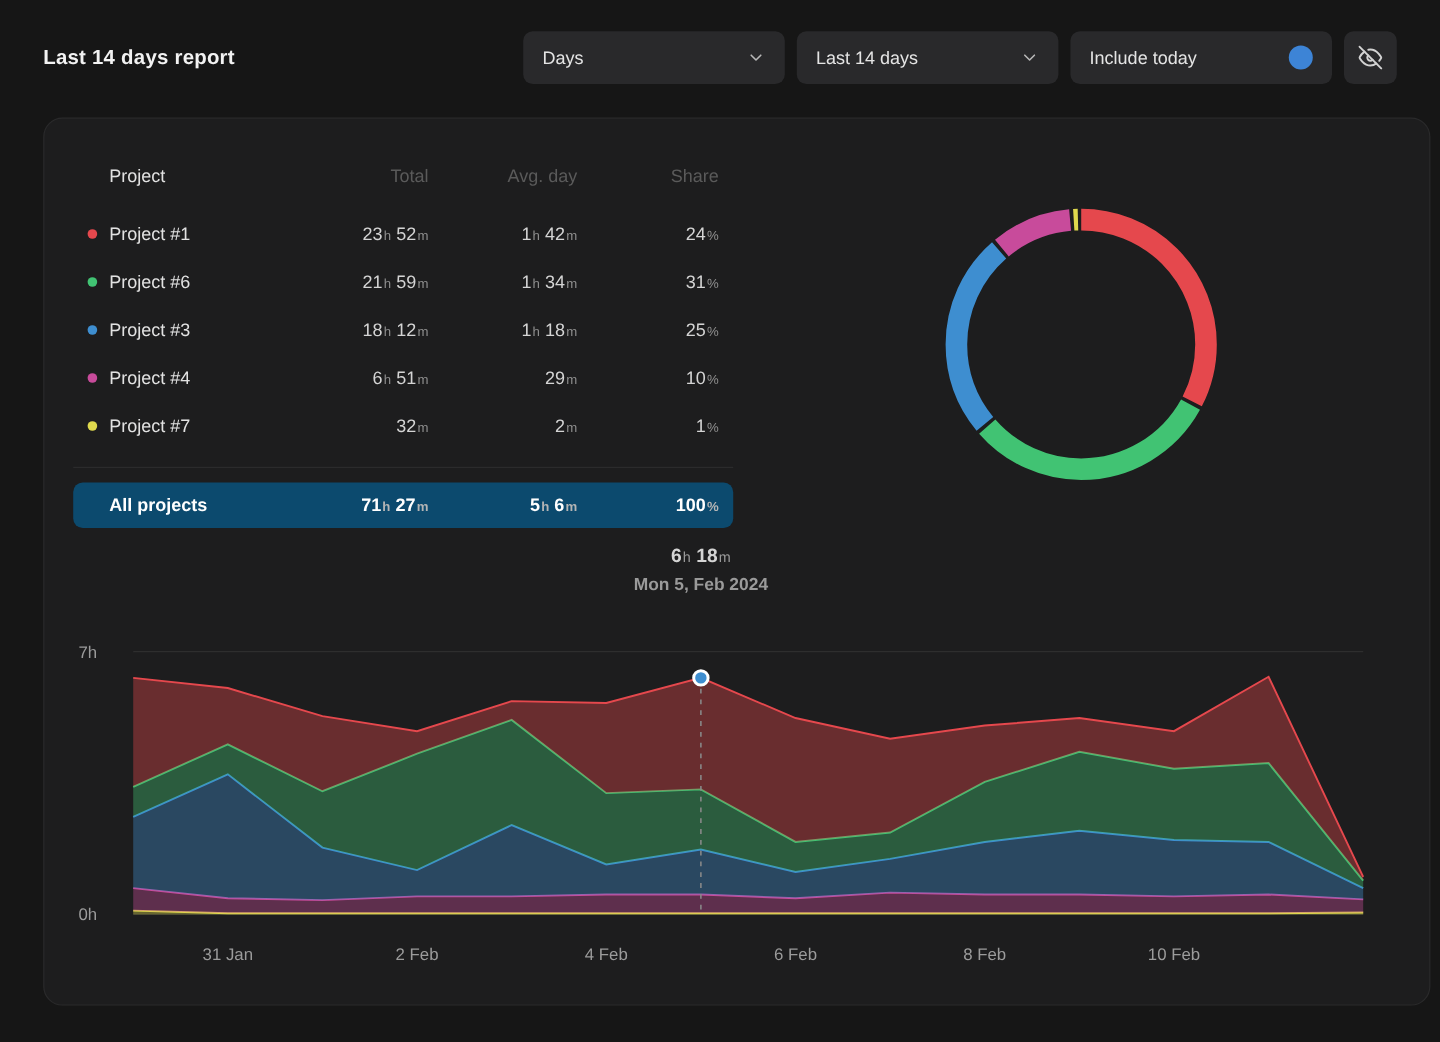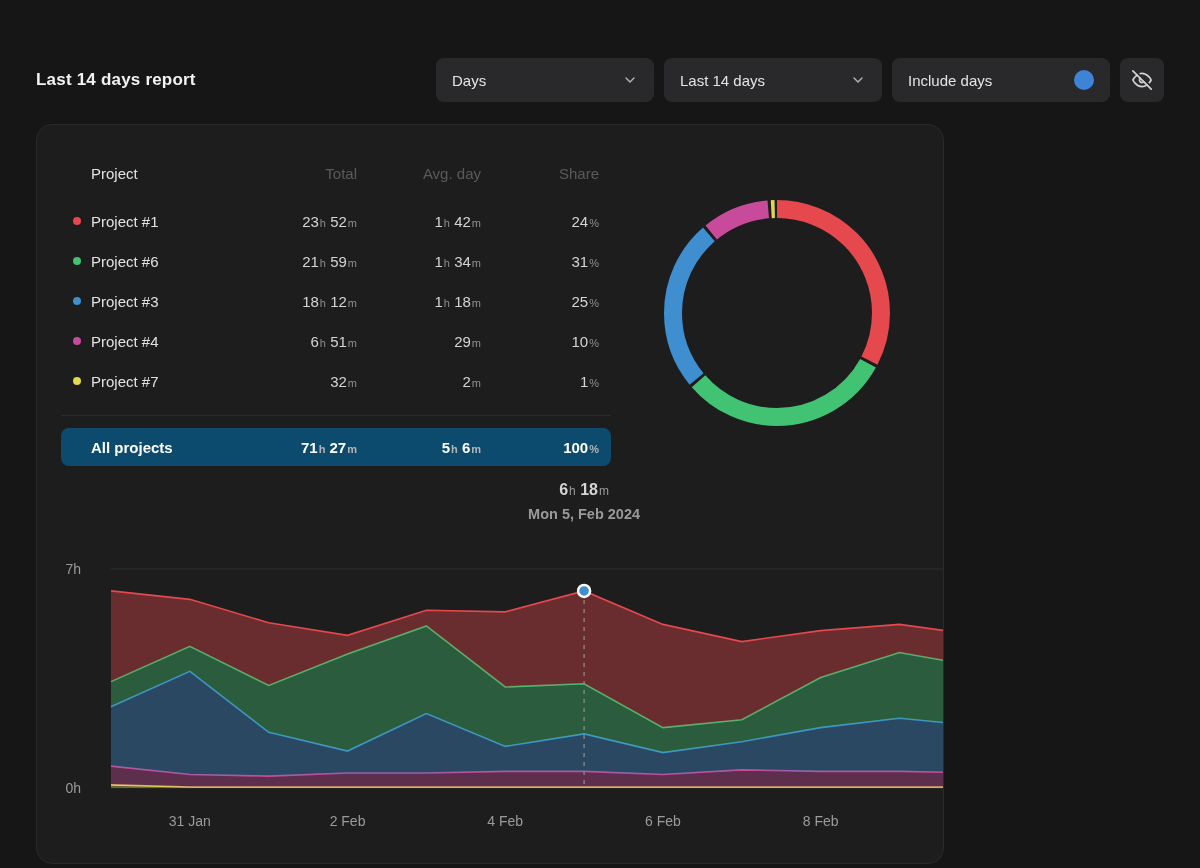--- a/index.html
+++ b/index.html
@@ -7,40 +7,40 @@
   body{
     background:#161616;
     font-family:"Liberation Sans",sans-serif;
     color:#ddd;
     overflow:hidden;
     position:relative;
   }
   
   .topbar{
     display:flex;align-items:center;justify-content:space-between;
-    padding:26px 36px 0 36px;height:70px;margin-top:32px;
+    padding:26px 36px 0 36px;height:70px;
   }
   .title{font-size:17px;font-weight:700;color:#f2f2f2;letter-spacing:.2px}
   .controls{display:flex;gap:10px;align-items:center}
   .control{
     height:44px;background:#29292b;border-radius:8px;border:none;
     display:flex;align-items:center;justify-content:space-between;
     padding:0 16px;font-size:15px;color:#e4e4e4;cursor:pointer;
     font-family:"Liberation Sans",sans-serif;
   }
   .dropdown{width:218px}
   .toggle-group{width:218px}
   .icon-btn{width:44px;justify-content:center;padding:0}
   .toggle-dot{width:20px;height:20px;border-radius:50%;background:#3d84d6}
   .chev{flex:none}
   
   .card{
     position:relative;
-    margin:22px 36px 0 36px;
-    width:908px;height:740px;
+    margin:28px 36px 0 36px;
+    width:1156px;height:740px;
     background:#1d1d1e;border:1px solid #2a2a2b;border-radius:16px;
     overflow:hidden;
   }
   .card-top{display:flex;padding:38px 0 0 24px}
   .summary{width:550px;flex:none}
   .s-grid{display:grid;grid-template-columns:196px 112px 124px 118px;align-items:center}
   .s-head{height:20px;margin-bottom:18px;color:#5a5a5a;font-size:15px}
   .s-head .cell.name{padding-left:30px}
   .s-row{height:40px}
   .cell.name{display:flex;align-items:center;padding-left:12px;font-size:15px;color:#e2e2e2}
@@ -78,21 +78,21 @@
           <path d="M6 9l6 6 6-6"></path>
         </svg>
     </div>
     <div class="control dropdown">
       <span>Last 14 days</span>
       <svg class="chev" width="16" height="16" viewBox="0 0 24 24" fill="none" stroke="#b8b8b8" stroke-width="2" stroke-linecap="round" stroke-linejoin="round">
           <path d="M6 9l6 6 6-6"></path>
         </svg>
     </div>
     <div class="control toggle-group">
-      <span>Include days</span>
+      <span>Include today</span>
       <span class="toggle-dot"></span>
     </div>
     <button class="control icon-btn">
       <svg width="20" height="20" viewBox="0 0 24 24" fill="none" stroke="#d2d2d2" stroke-width="2" stroke-linecap="round" stroke-linejoin="round">
         <path d="M17.94 17.94A10.07 10.07 0 0 1 12 20c-7 0-11-8-11-8a18.45 18.45 0 0 1 5.06-5.94M9.9 4.24A9.12 9.12 0 0 1 12 4c7 0 11 8 11 8a18.5 18.5 0 0 1-2.16 3.19m-6.72-1.07a3 3 0 1 1-4.24-4.24"></path>
         <line x1="1" y1="1" x2="23" y2="23"></line>
       </svg>
     </button>
   </div>
 </header>

